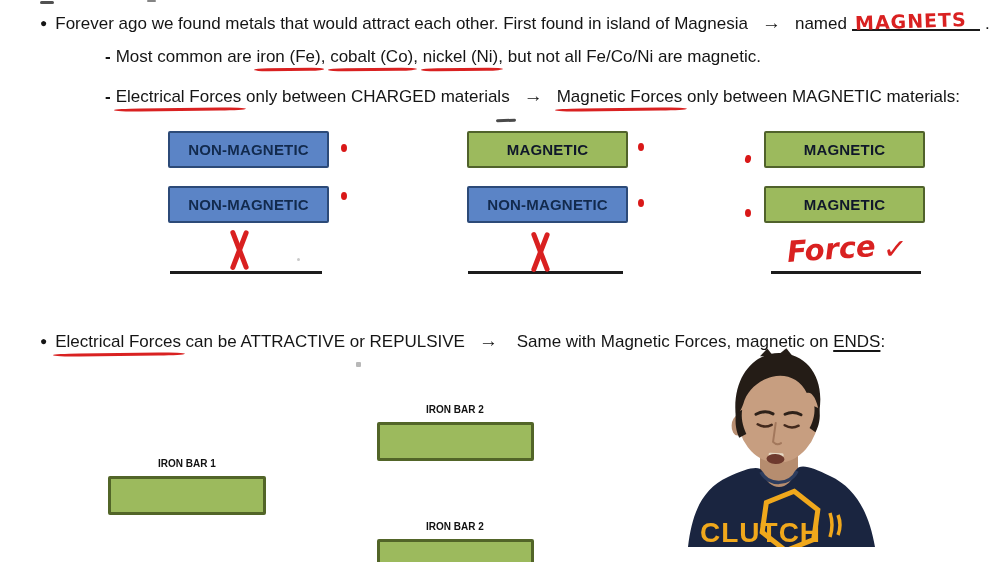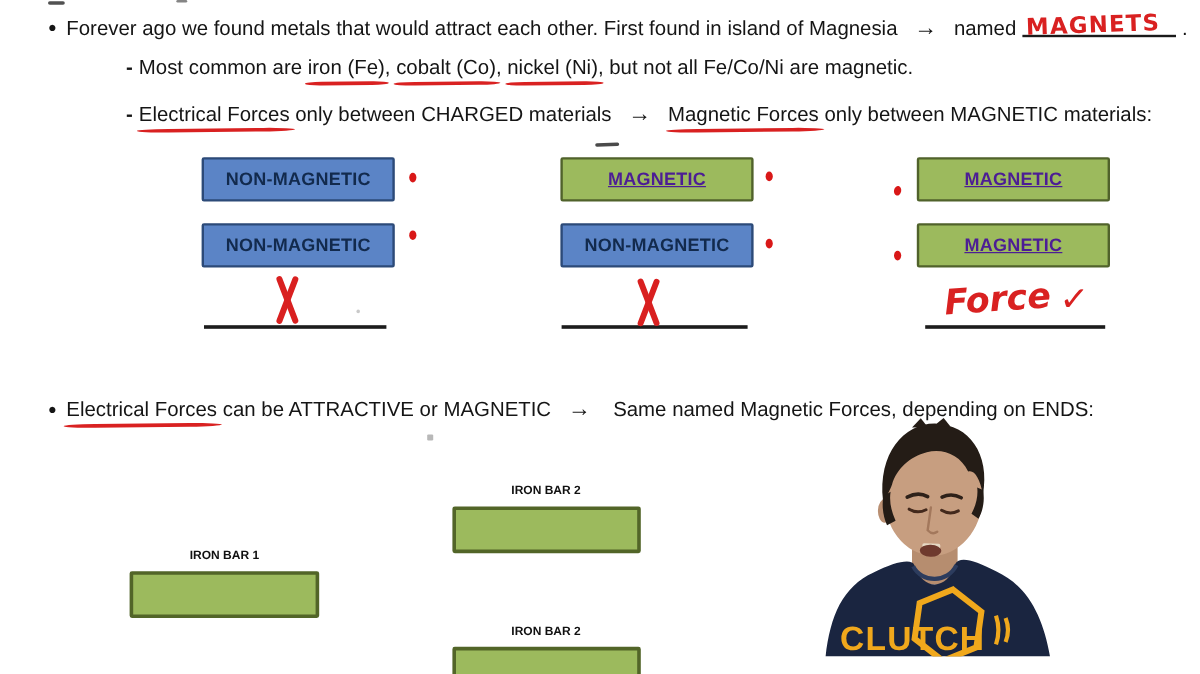--- a/index.html
+++ b/index.html
@@ -14,35 +14,35 @@
   .line4{left:40px;top:330px;}
   .bullet{font-size:12px;vertical-align:2px;margin-right:8px;}
   .dash{font-weight:700;margin-right:5px;}
   .arrow{font-weight:700;font-size:19px;margin:0 14px;}
   
   .ured{position:relative;}
   .ured::after{
     content:"";position:absolute;left:-2px;right:-4px;bottom:-5px;height:3px;
     background:#d92121;border-radius:40%/100%;transform:rotate(-0.6deg);
   }
-  .ublack{text-decoration-thickness:2px;text-underline-offset:3px;}
+  .ublack{text-decoration:underline;text-decoration-thickness:2px;text-underline-offset:3px;}
   
   .blank{display:inline-block;width:128px;height:22px;border-bottom:2.5px solid #1a1a1a;
          position:relative;margin:0 5px;vertical-align:-2px;}
   .handwrite{font-family:"DejaVu Sans",sans-serif;font-weight:700;color:#d92121;}
   .magnets{position:absolute;left:3px;bottom:-3px;font-size:19px;letter-spacing:1px;
            transform:rotate(-2deg);display:inline-block;}
   
   .gcol{position:absolute;top:131px;width:157px;height:150px;}
   .gcol.c1{left:168px;} .gcol.c2{left:467px;} .gcol.c3{left:764px;}
   .mbox{position:absolute;left:0;width:157px;height:33px;border-radius:2px;
         display:flex;align-items:center;justify-content:center;
         font-weight:700;font-size:15px;letter-spacing:0.2px;}
   .mbox.blue{background:#5b84c6;border:2.5px solid #2c4a78;color:#122a4d;}
-  .mbox.green{background:#9cba5d;border:2.5px solid #50622b;color:#4c1d95;text-decoration:underline;}
+  .mbox.green{background:#9cba5d;border:2.5px solid #50622b;color:#0f172a;}
   .r1{top:0;} .r2{top:55px;}
   .dot{position:absolute;width:6px;height:8px;border-radius:50%;background:#d91818;}
   .resline{position:absolute;top:140px;height:2.5px;background:#1c1c1c;}
   .c1 .resline{left:2px;width:152px;} .c2 .resline{left:1px;width:155px;} .c3 .resline{left:7px;width:150px;}
   .xmark{position:absolute;top:98px;width:34px;height:42px;}
   .c1 .xmark{left:54px;} .c2 .xmark{left:56px;top:100px;}
   .xmark i{position:absolute;left:15px;top:0;width:4.5px;height:42px;background:#d92020;border-radius:3px;}
   .xmark i.a{transform:rotate(21deg);} .xmark i.b{transform:rotate(-21deg);}
   .force{position:absolute;top:101px;left:8px;width:150px;text-align:center;color:#d92121;
          font-family:"DejaVu Sans",sans-serif;font-weight:700;font-size:29px;}
@@ -128,21 +128,21 @@
         <span>MAGNETIC</span>
       </div>
     <div class="dot" style="left:-19px;top:78px;"></div>
     <div class="resline"></div>
     <div class="force">
       <span class="fword">Force</span><span class="check">✓</span>
     </div>
   </div>
 
   <div class="line line4">
-    <span class="bullet">●</span><span class="ured">Electrical Forces</span><span> can be ATTRACTIVE or MAGNETIC</span><span class="arrow">→</span><span> Same named Magnetic Forces, depending on </span><span class="ublack">ENDS</span><span>:</span>
+    <span class="bullet">●</span><span class="ured">Electrical Forces</span><span> can be ATTRACTIVE or REPULSIVE</span><span class="arrow">→</span><span> Same with Magnetic Forces, magnetic on </span><span class="ublack">ENDS</span><span>:</span>
   </div>
 
   <div class="barlabel lbl-b2t">IRON BAR 2</div>
   <div class="ironbar bar-b2t"></div>
 
   <div class="barlabel lbl-b1">IRON BAR 1</div>
   <div class="ironbar bar-b1"></div>
 
   <div class="barlabel lbl-b2b">IRON BAR 2</div>
   <div class="ironbar bar-b2b"></div>

